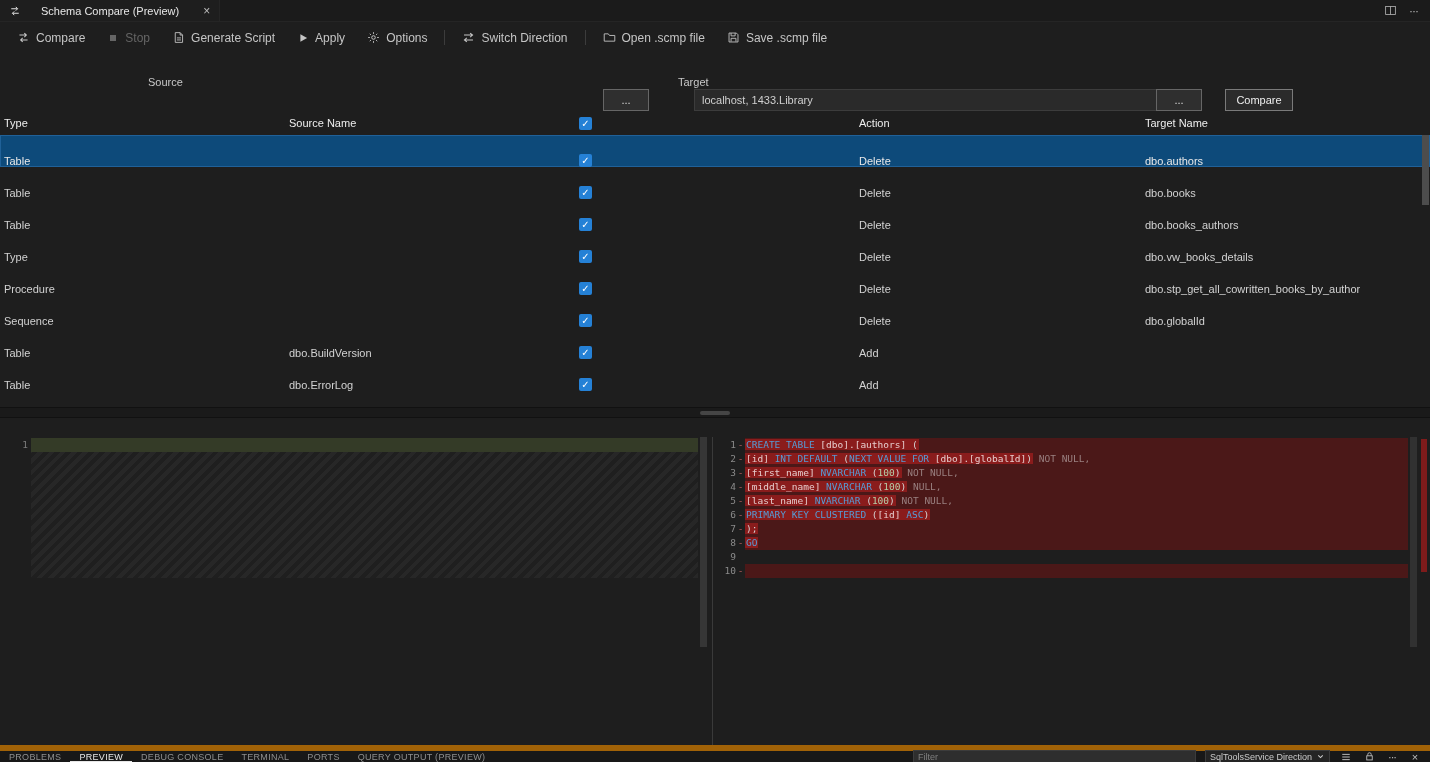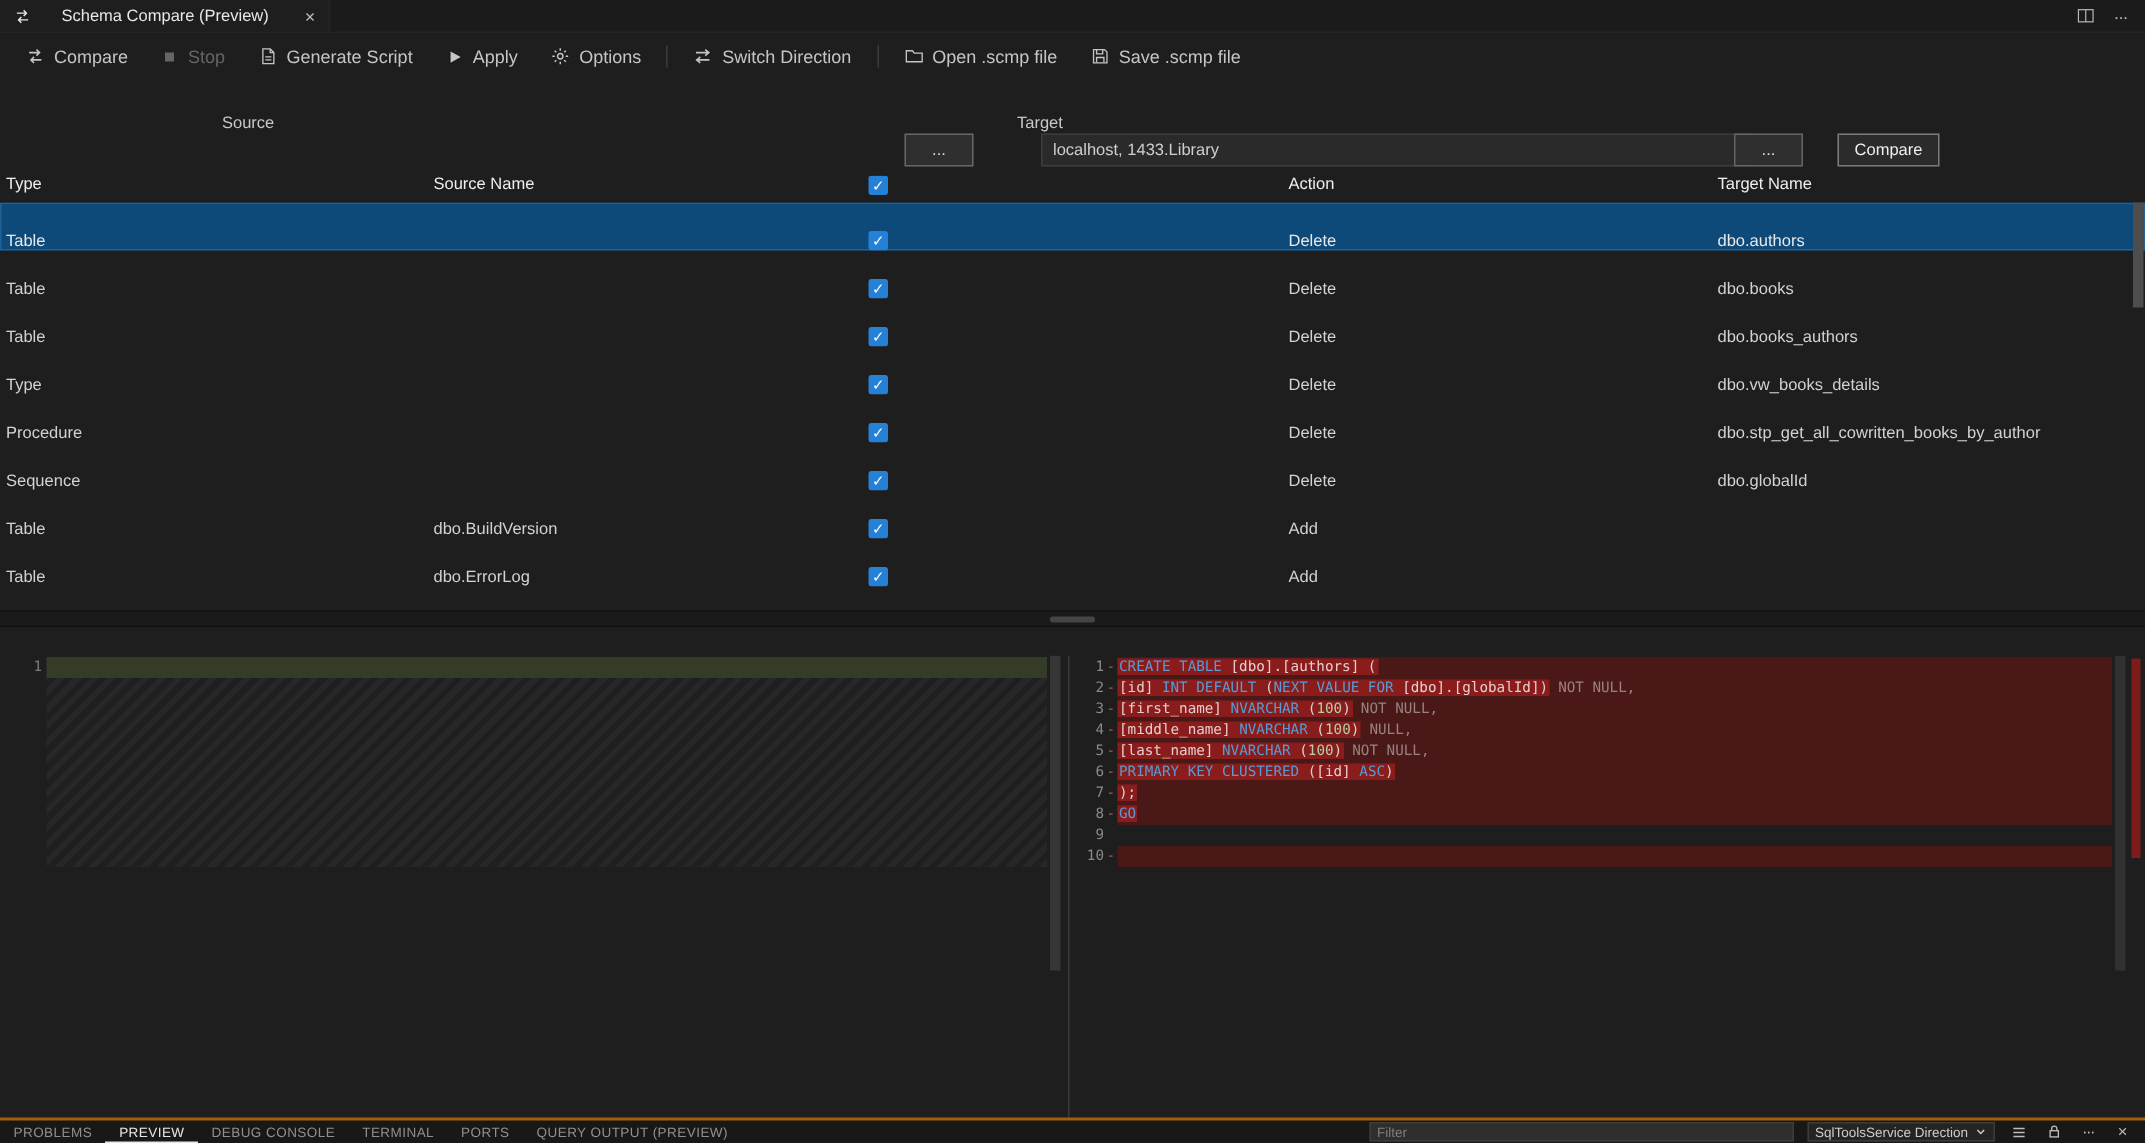--- a/index.html
+++ b/index.html
@@ -72,21 +72,21 @@
   .placeholder{background:repeating-linear-gradient(-45deg,#272727 0 4px,#1f1f1f 4px 8px);
     margin-left:13px}
   .tk-k{color:#569cd6}.tk-i{color:#e6cdcd}.tk-n{color:#b5cea8}.tk-p{color:#d4d4d4}.tk-d{color:#9a8080}
   .vdivider{position:absolute;left:712px;top:0;bottom:0;width:1px;background:#3a3a3a}
   .lscroll{position:absolute;left:700px;top:0;width:7px;height:210px;background:#4a4a4a;opacity:.55}
   .rscroll{position:absolute;left:1410px;top:0;width:7px;height:210px;background:#4a4a4a;opacity:.45}
   .ovr{position:absolute;left:1421px;top:2px;width:6px;height:133px;background:#7e1b1b}
 
   
   .panelbar{position:absolute;left:0;right:0;bottom:0;height:17px;background:#181818;
-    border-top:2px solid #a16207;display:flex;align-items:center;font-size:9px;color:#8f8f8f}
+    border-top:6px solid #a16207;display:flex;align-items:center;font-size:9px;color:#8f8f8f}
   .ptab{padding:0 9px;height:100%;display:flex;align-items:center;letter-spacing:.3px;white-space:nowrap}
   .ptab.active{color:#e7e7e7;box-shadow:inset 0 -1px 0 #e7e7e7}
   .panel-right{margin-left:auto;display:flex;align-items:center;gap:9px;padding-right:8px}
   .filter-input{width:283px;height:13px;background:#2e2e2e;border:1px solid #3c3c3c;
     color:#ccc;font-size:9px;padding:0 4px;font-family:"Liberation Sans",sans-serif}
   .filter-input::placeholder{color:#7f7f7f}
   .channel{display:flex;align-items:center;gap:4px;font-size:9px;color:#ccc;
     background:#242424;border:1px solid #3c3c3c;height:13px;padding:0 4px;white-space:nowrap}
   .picon{width:14px;height:14px;display:inline-flex;align-items:center;justify-content:center;
     color:#bdbdbd;font-size:11px;line-height:0}

